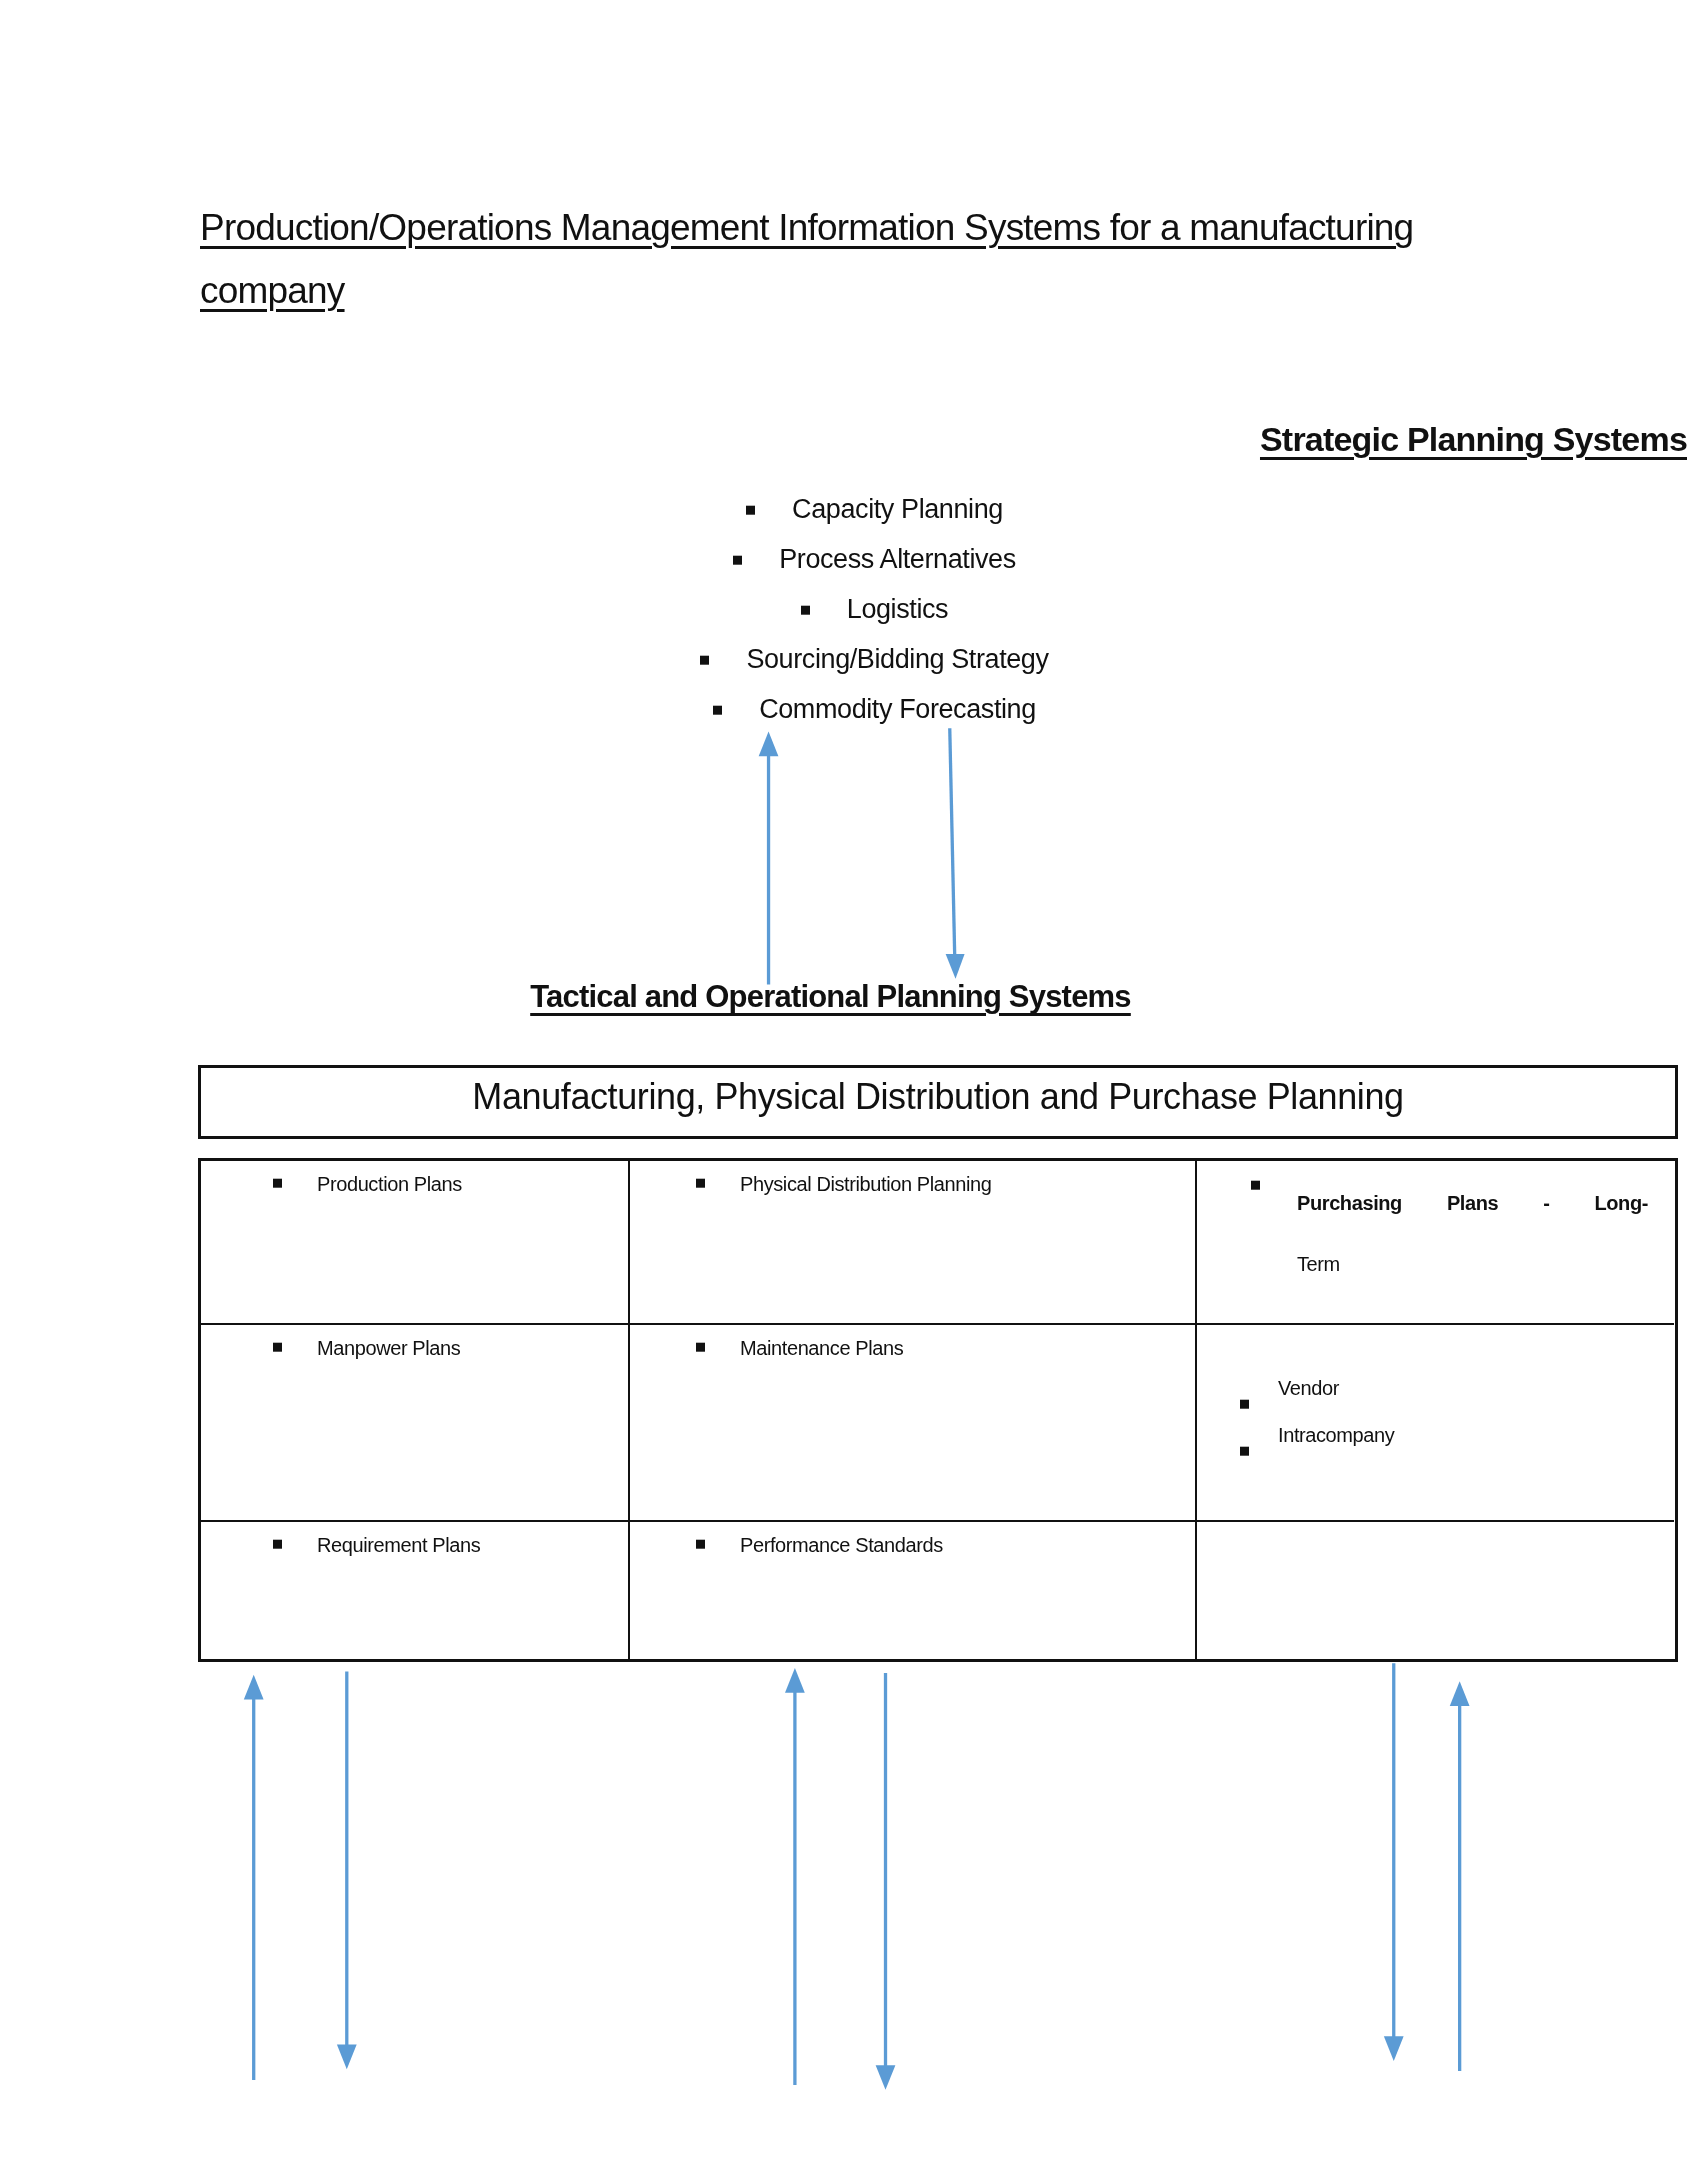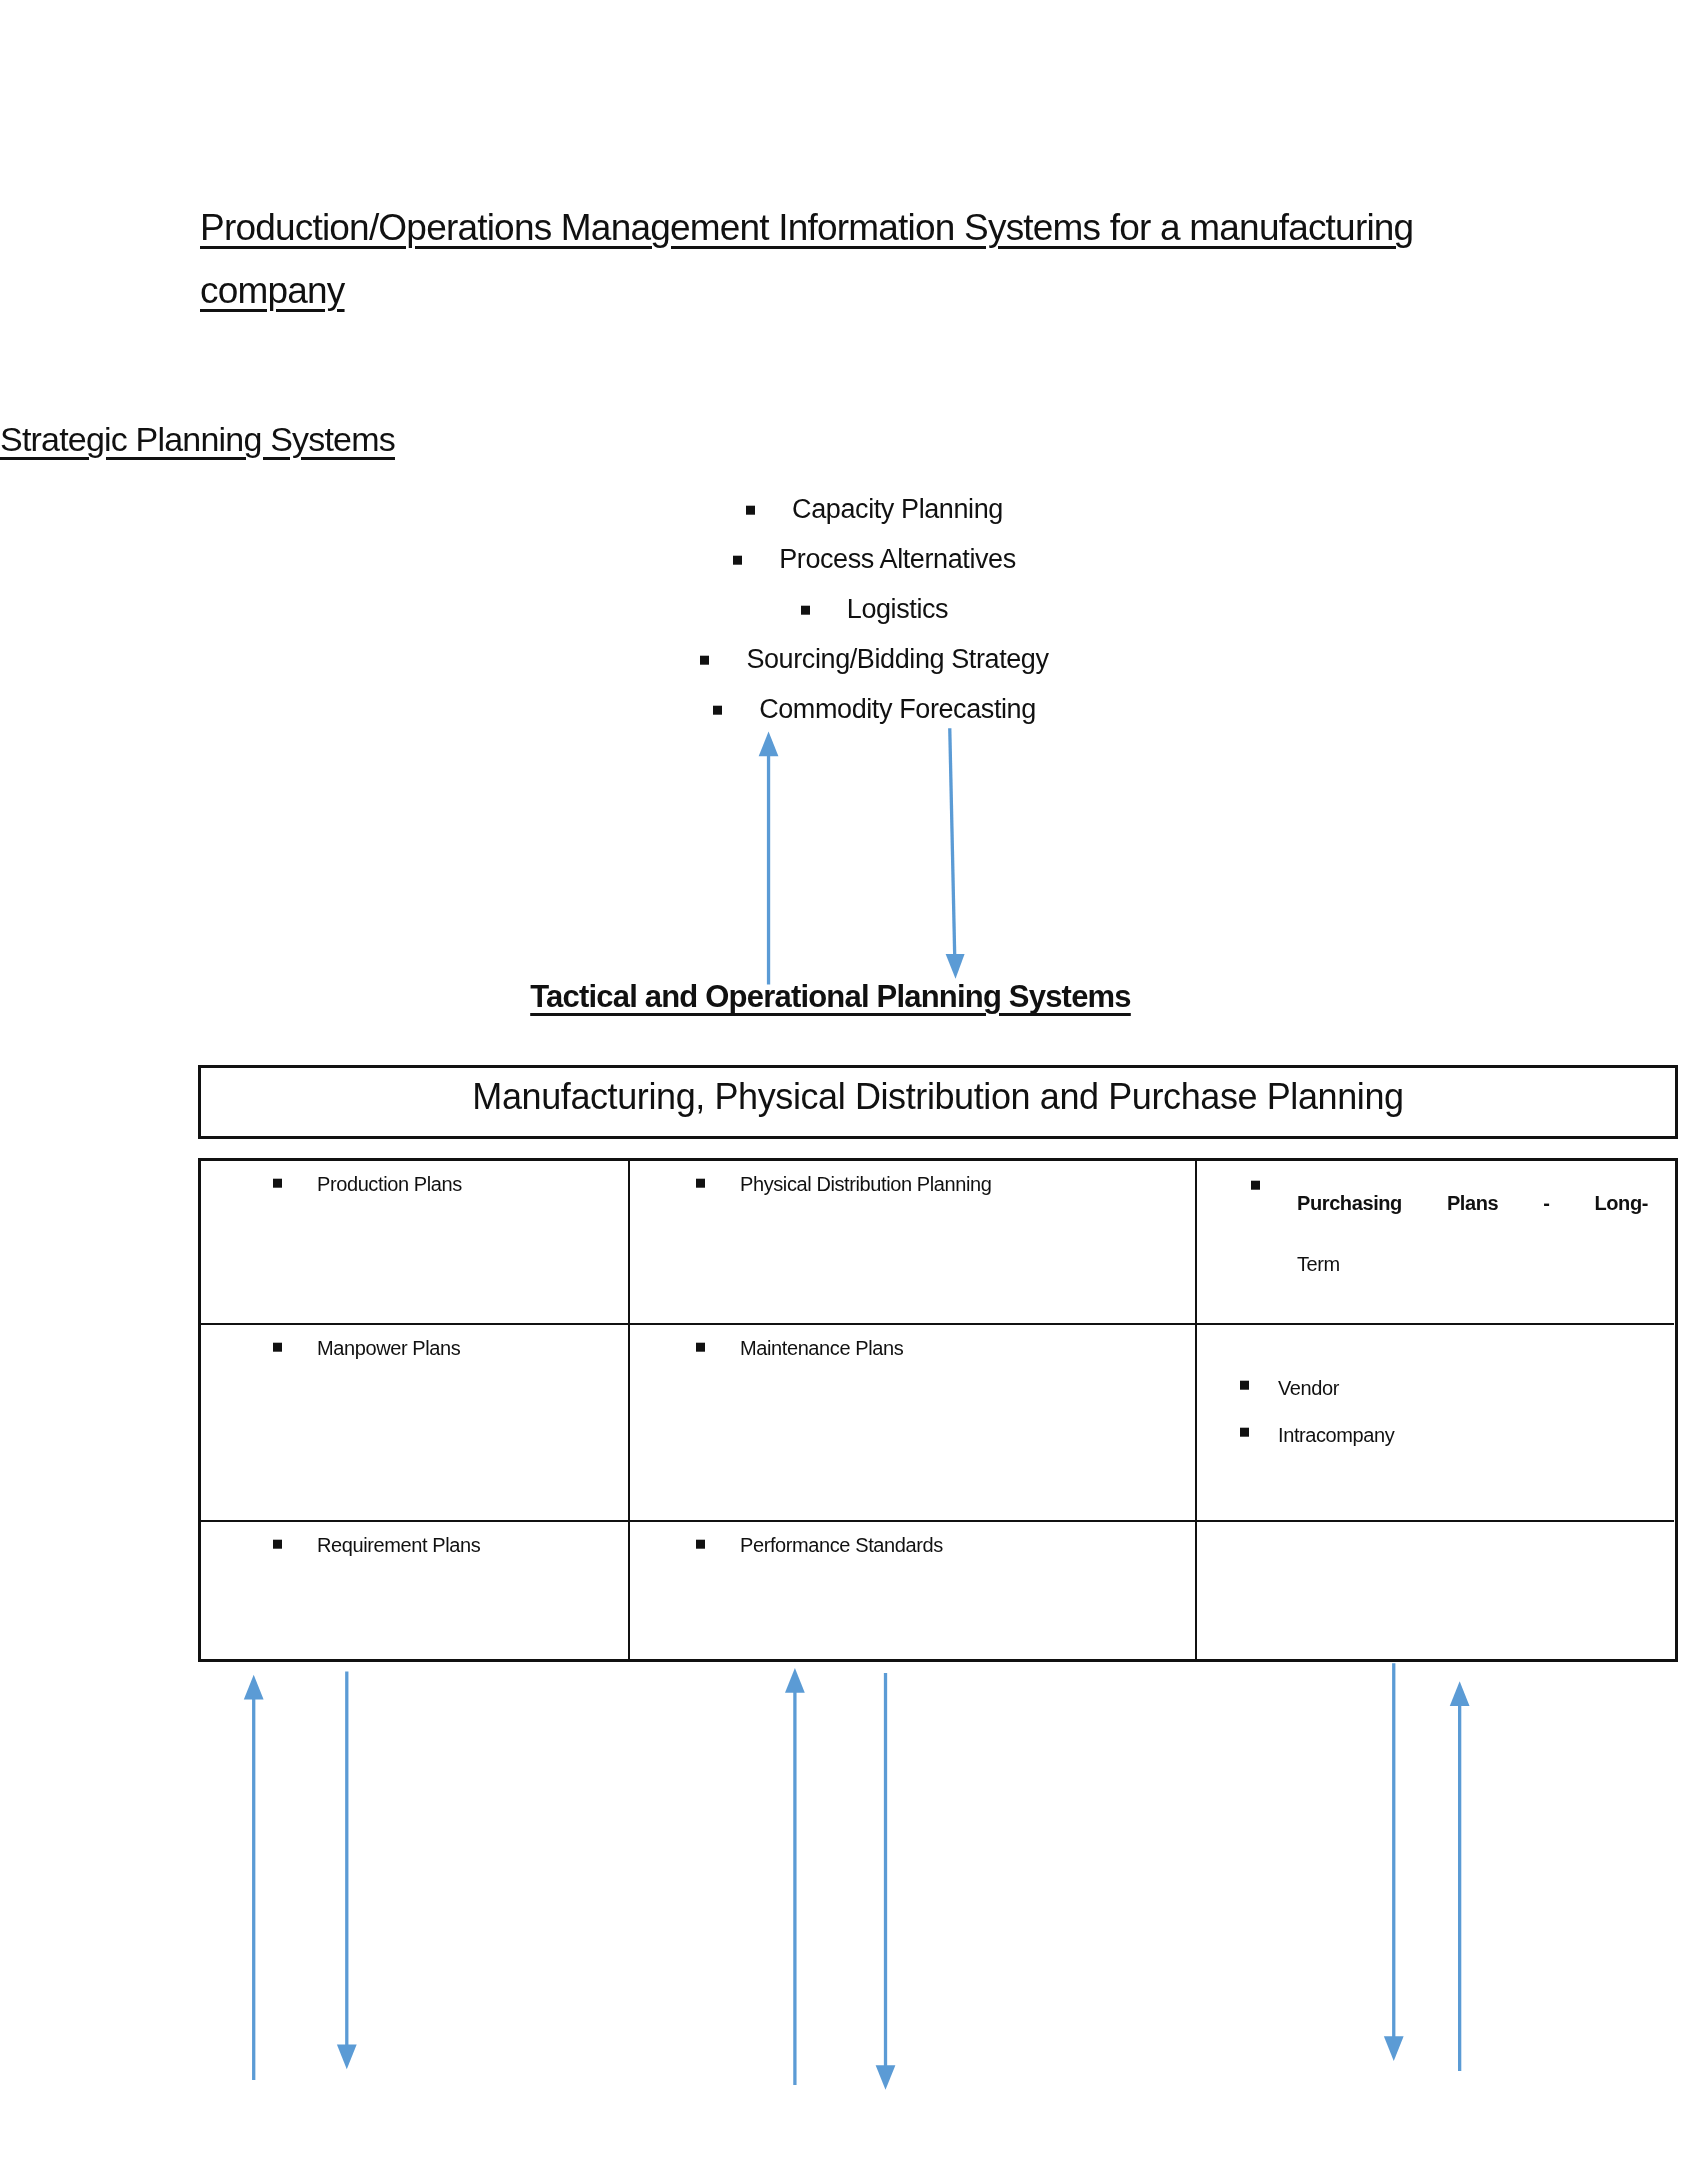--- a/index.html
+++ b/index.html
@@ -19,22 +19,22 @@
   }
   .doc-title .t-line{
     white-space:nowrap;
     text-decoration:underline;
     text-decoration-thickness:2.5px;
     text-underline-offset:5.8px;
   }
   
   .strategic-heading{
     position:absolute;left:0;top:420px;width:1687px;
-    text-align:left;
-    font-size:34px;font-weight:400;letter-spacing:-0.8px;
+    text-align:right;
+    font-size:34px;font-weight:700;letter-spacing:-0.8px;
   }
   .strategic-heading span{
     text-decoration:underline;
     text-decoration-thickness:3.3px;
     text-underline-offset:5.8px;
   }
   .strategic-list{
     position:absolute;left:31px;top:484px;width:1687px;
     text-align:center;
     font-size:27px;line-height:50px;letter-spacing:-0.4px;
@@ -86,21 +86,21 @@
   .purchasing-first{display:flex;padding-left:54px;font-weight:bold;}
   .purchasing-first .sq{flex:0 0 9px;margin-top:11.5px;}
   .purchasing-first .jtext{
     flex:1;margin-left:37px;margin-right:26px;
     text-align:justify;text-align-last:justify;
     line-height:61px;
   }
   .purchasing-rest{padding-left:100px;line-height:61px;}
   .source-title{padding-left:6.6px;line-height:38px;}
   .source-list{margin-top:28px;}
-  .source-item{display:flex;align-items:center;padding-left:43px;line-height:47px;}
+  .source-item{display:flex;align-items:flex-end;padding-left:43px;line-height:47px;}
   .source-item .sq{flex:0 0 9px;margin-right:29px;}
   
   .arrow-layer{position:absolute;left:0;top:0;width:1687px;height:2183px;}
   .arrow-line{stroke:var(--arrow,#5B9BD5);stroke-width:4;}
   .arrow-head{fill:var(--arrow,#5B9BD5);}
 </style>
 </head>
 <body>
 
 <div class="page" style="color: rgb(17, 17, 17);">

